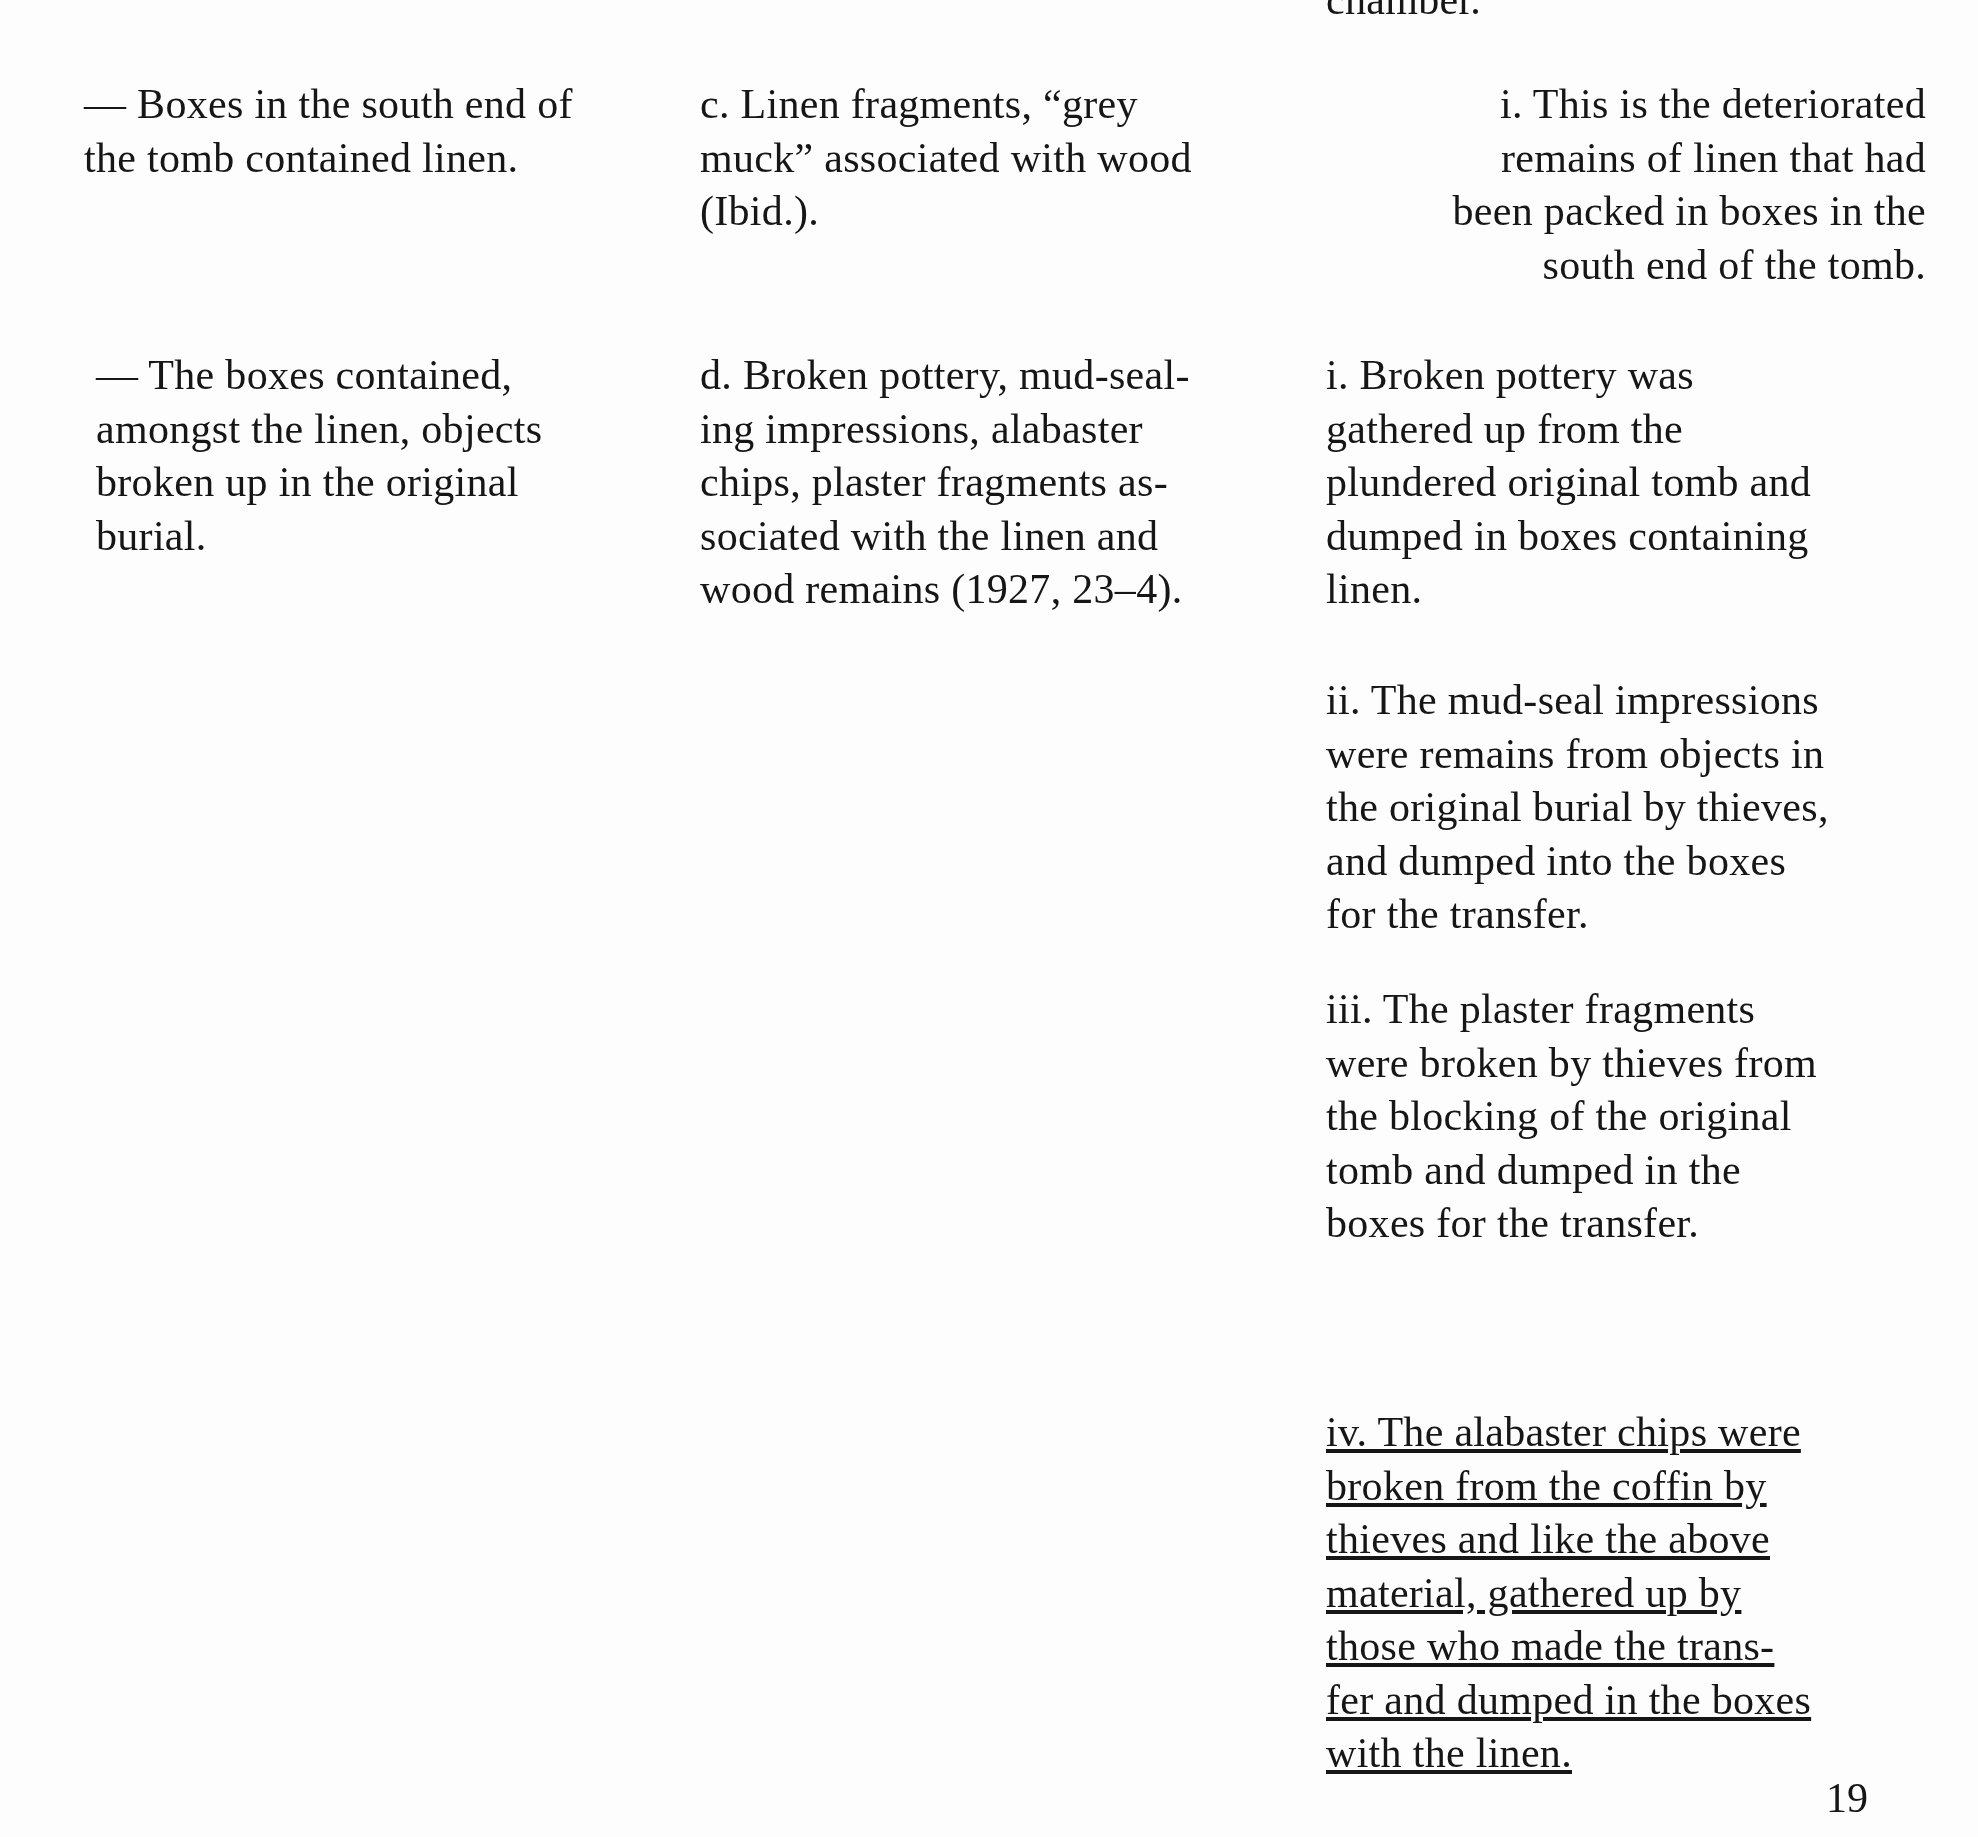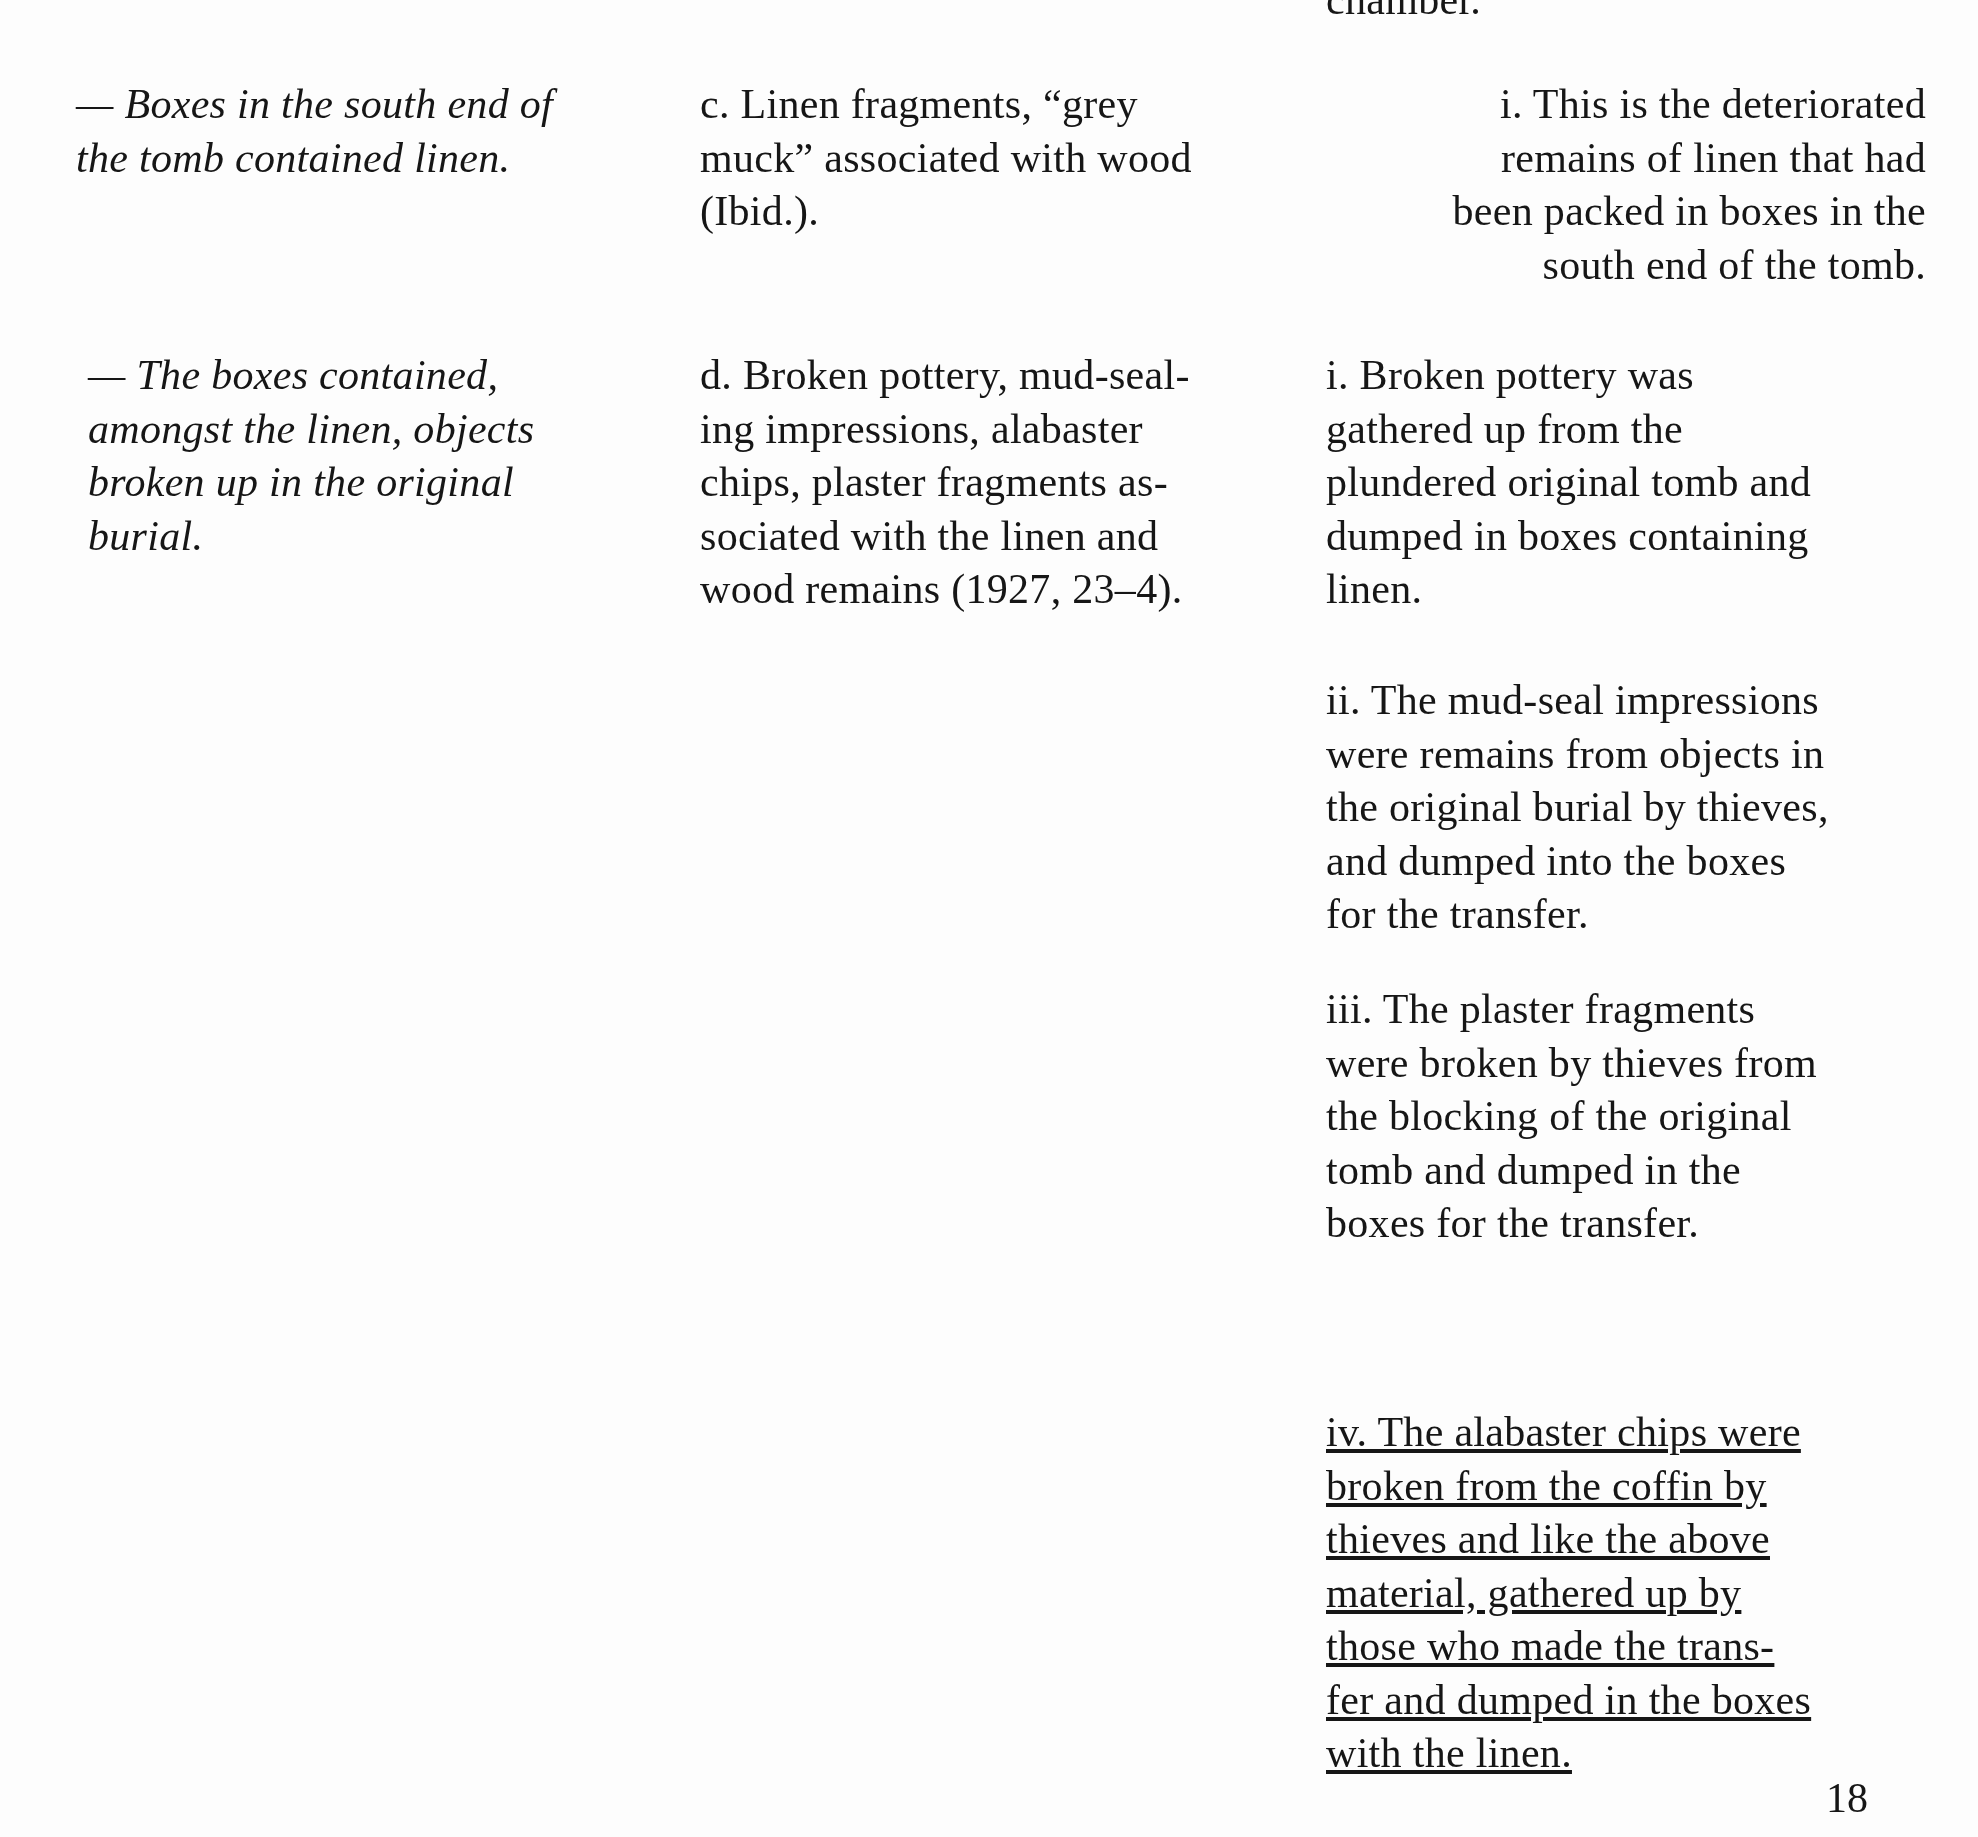--- a/index.html
+++ b/index.html
@@ -1,21 +1,21 @@
 <!DOCTYPE html>
 <html><head>
 <meta charset="utf-8">
 <style>
   html, body { margin:0; padding:0; }
   body {
     width:1978px; height:1837px; background:#fdfdfd; position:relative; overflow:hidden;
     font-family: "Liberation Serif", "DejaVu Serif", serif; color:#161616;
   }
   .blk { position:absolute; font-size:42px; line-height:53.5px; white-space:pre-line; letter-spacing:0.3px; }
-  .c1 { left:76px; width:580px;font-style:italic; }
+  .c1 { left:84px; width:580px; }
   .c2 { left:700px; width:590px; }
   .c3 { left:1326px; width:600px; }
   .pagenum { position:absolute; left:1826px; top:1772px; font-size:42px; line-height:53px; }
 </style>
 </head>
 <body>
 
 <div>
   <div class="blk c3" style="top:-26px;">chamber.</div>
 
@@ -54,14 +54,14 @@
 tomb and dumped in the
 boxes for the transfer.</div>
   <div class="blk c3" style="top:1406px;text-decoration:underline;">iv. The alabaster chips were
 broken from the coffin by
 thieves and like the above
 material, gathered up by
 those who made the trans-
 fer and dumped in the boxes
 with the linen.</div>
 
-  <div class="pagenum">18</div>
+  <div class="pagenum">19</div>
 </div>
 
 </body></html>

